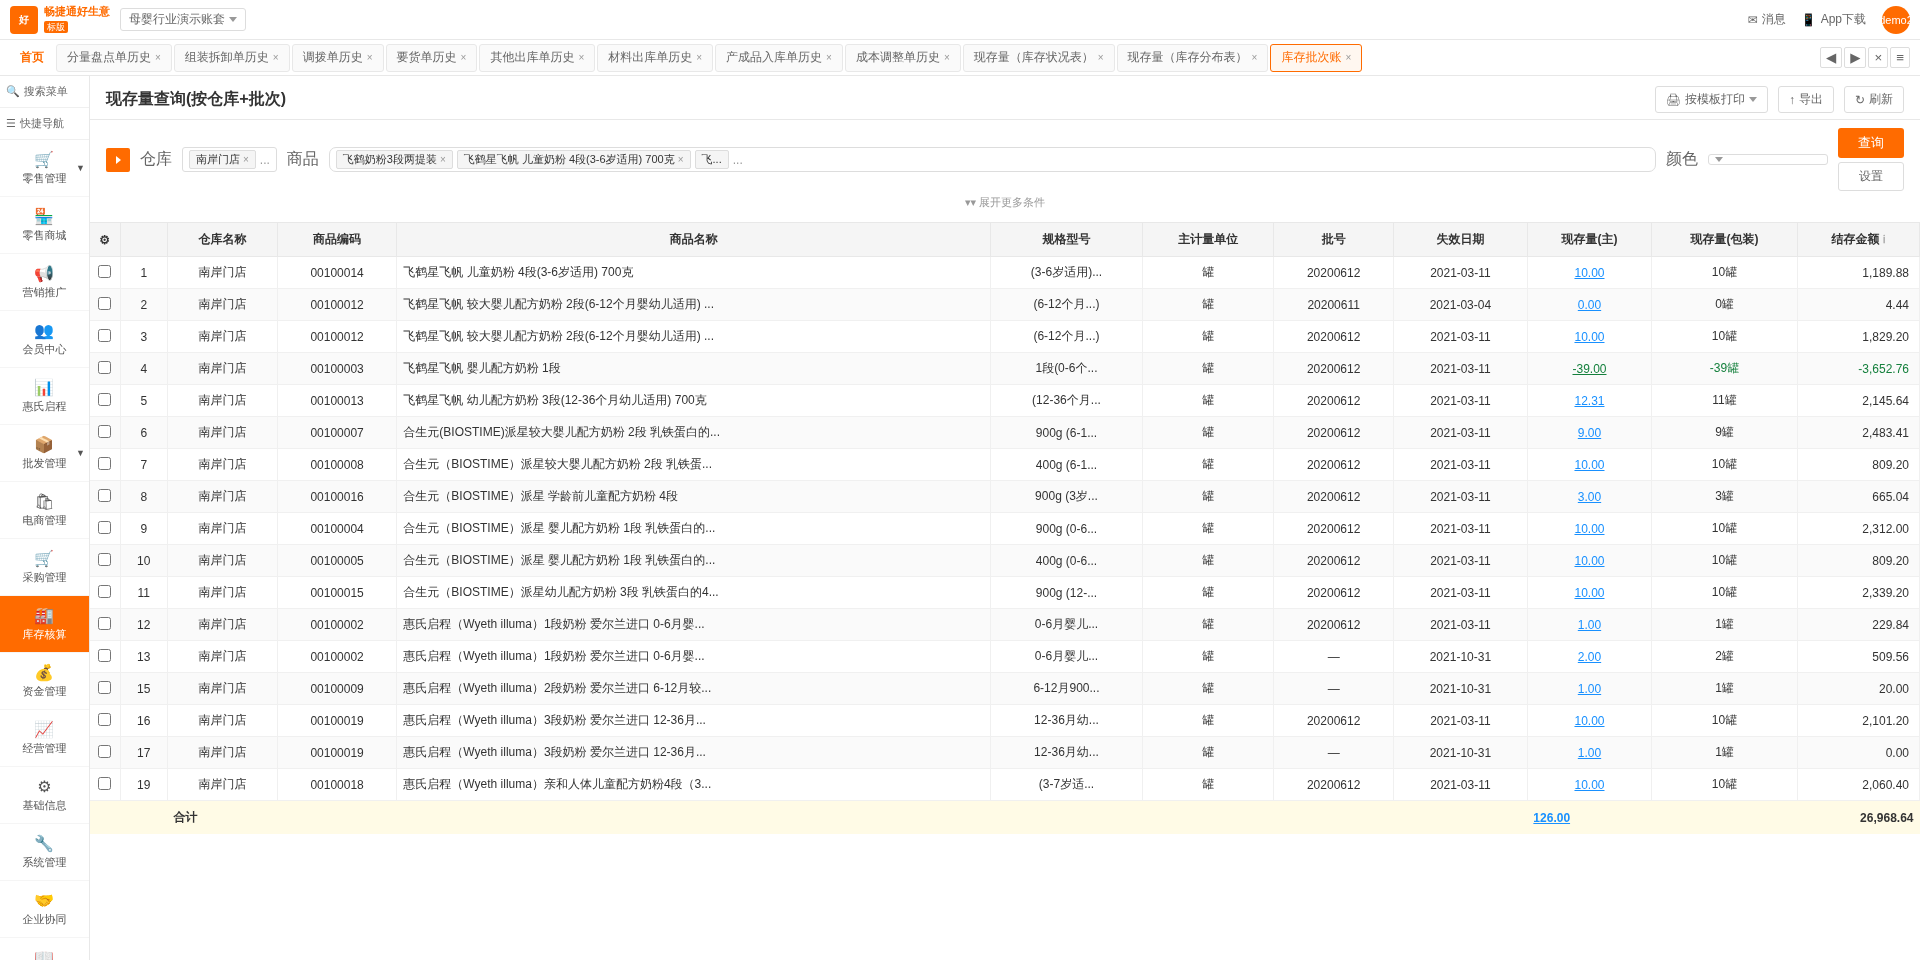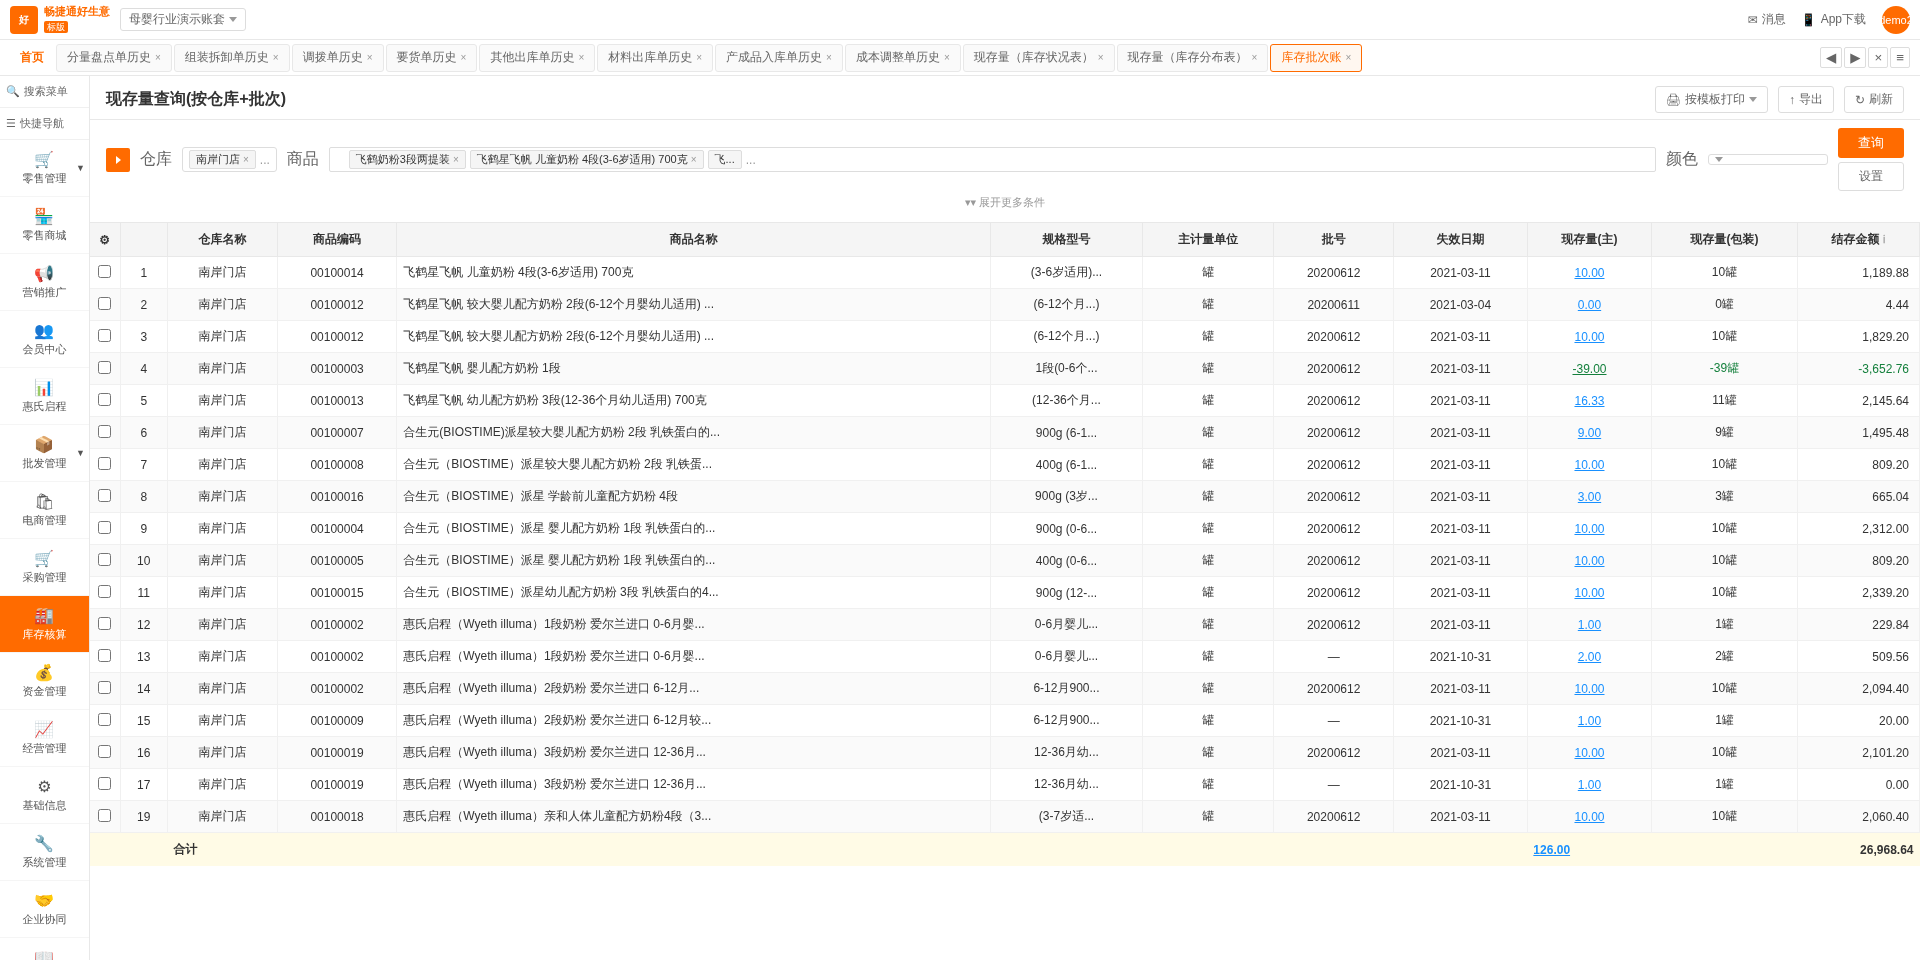--- a/index.html
+++ b/index.html
@@ -51,21 +51,21 @@
     .btn-refresh { display: flex; align-items: center; gap: 4px; border: 1px solid #ddd; padding: 4px 10px; border-radius: 3px; cursor: pointer; font-size: 12px; color: #666; background: #fff; }
     
     
     .filter-area { background: #fff; padding: 8px 16px; border-bottom: 1px solid #e8e8e8; }
     .filter-row { display: flex; align-items: center; gap: 10px; flex-wrap: nowrap; }
     .filter-toggle { width: 24px; height: 24px; background: #ff6b00; color: white; border: none; cursor: pointer; border-radius: 2px; display: flex; align-items: center; justify-content: center; font-size: 14px; }
     .filter-label { color: #666; font-size: 16px; white-space: nowrap; }
     .filter-tags-box { display: flex; align-items: center; border: 1px solid #ddd; border-radius: 3px; padding: 2px 6px; min-width: 80px; gap: 4px; flex: 0 0 auto; background: #fff; }
     .filter-tag { background: #f5f5f5; border: 1px solid #ddd; border-radius: 2px; padding: 1px 6px; font-size: 11px; display: flex; align-items: center; gap: 3px; }
     .filter-tag .remove { color: #999; cursor: pointer; font-size: 10px; }
-    .filter-product-box { display: flex; align-items: center; border: 1px solid #ddd; border-radius: 2px; padding: 2px 19px; flex: 1; gap: 4px; background: #fff; min-width: 0; }
+    .filter-product-box { display: flex; align-items: center; border: 1px solid #ddd; border-radius: 7px; padding: 2px 6px; flex: 1; gap: 4px; background: #fff; min-width: 0; }
     .filter-color-box { display: flex; align-items: center; border: 1px solid #ddd; border-radius: 3px; padding: 2px 6px; width: 120px; background: #fff; }
     .expand-btn { display: flex; align-items: center; gap: 3px; color: #999; font-size: 11px; cursor: pointer; white-space: nowrap; }
     .btn-query { background: #ff6b00; color: white; border: none; padding: 6px 20px; border-radius: 3px; cursor: pointer; font-size: 13px; font-weight: normal; }
     .btn-setting { background: #fff; color: #666; border: 1px solid #ddd; padding: 5px 16px; border-radius: 3px; cursor: pointer; font-size: 12px; }
     .action-btns { display: flex; flex-direction: column; gap: 4px; margin-left: auto; }
     .expand-row { display: flex; justify-content: center; padding: 4px; }
     .ellipsis { color: #999; font-size: 12px; }
     
     
     .table-wrap { flex: 1; overflow-y: auto; background: #fff; margin: 0; }
@@ -401,37 +401,37 @@
             <tr>
     <td><input type="checkbox" style=""></td>
     <td>5</td>
     <td>南岸门店</td>
     <td>00100013</td>
     <td class="td-left">飞鹤星飞帆 幼儿配方奶粉 3段(12-36个月幼儿适用) 700克</td>
     <td>(12-36个月...</td>
     <td>罐</td>
     <td>20200612</td>
     <td>2021-03-11</td>
-    <td class="td-link ">16.33</td>
+    <td class="td-link ">12.31</td>
     <td class="">11罐</td>
     <td class="td-right ">2,145.64</td>
   </tr>
             <tr>
     <td><input type="checkbox" style=""></td>
     <td>6</td>
     <td>南岸门店</td>
     <td>00100007</td>
     <td class="td-left">合生元(BIOSTIME)派星较大婴儿配方奶粉 2段 乳铁蛋白的...</td>
     <td>900g (6-1...</td>
     <td>罐</td>
     <td>20200612</td>
     <td>2021-03-11</td>
     <td class="td-link ">9.00</td>
     <td class="">9罐</td>
-    <td class="td-right ">1,495.48</td>
+    <td class="td-right ">2,483.41</td>
   </tr>
             <tr>
     <td><input type="checkbox" style=""></td>
     <td>7</td>
     <td>南岸门店</td>
     <td>00100008</td>
     <td class="td-left">合生元（BIOSTIME）派星较大婴儿配方奶粉 2段 乳铁蛋...</td>
     <td>400g (6-1...</td>
     <td>罐</td>
     <td>20200612</td>
@@ -516,34 +516,20 @@
     <td>南岸门店</td>
     <td>00100002</td>
     <td class="td-left">惠氏启程（Wyeth illuma）1段奶粉 爱尔兰进口 0-6月婴...</td>
     <td>0-6月婴儿...</td>
     <td>罐</td>
     <td>—</td>
     <td>2021-10-31</td>
     <td class="td-link ">2.00</td>
     <td class="">2罐</td>
     <td class="td-right ">509.56</td>
-  </tr>
-            <tr>
-    <td><input type="checkbox" style=""></td>
-    <td>14</td>
-    <td>南岸门店</td>
-    <td>00100002</td>
-    <td class="td-left">惠氏启程（Wyeth illuma）2段奶粉 爱尔兰进口 6-12月...</td>
-    <td>6-12月900...</td>
-    <td>罐</td>
-    <td>20200612</td>
-    <td>2021-03-11</td>
-    <td class="td-link ">10.00</td>
-    <td class="">10罐</td>
-    <td class="td-right ">2,094.40</td>
   </tr>
             <tr>
     <td><input type="checkbox" style=""></td>
     <td>15</td>
     <td>南岸门店</td>
     <td>00100009</td>
     <td class="td-left">惠氏启程（Wyeth illuma）2段奶粉 爱尔兰进口 6-12月较...</td>
     <td>6-12月900...</td>
     <td>罐</td>
     <td>—</td>

